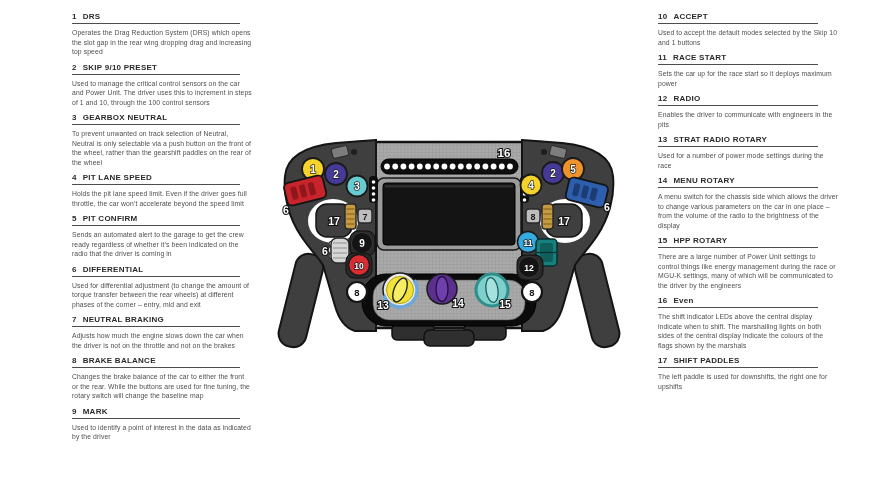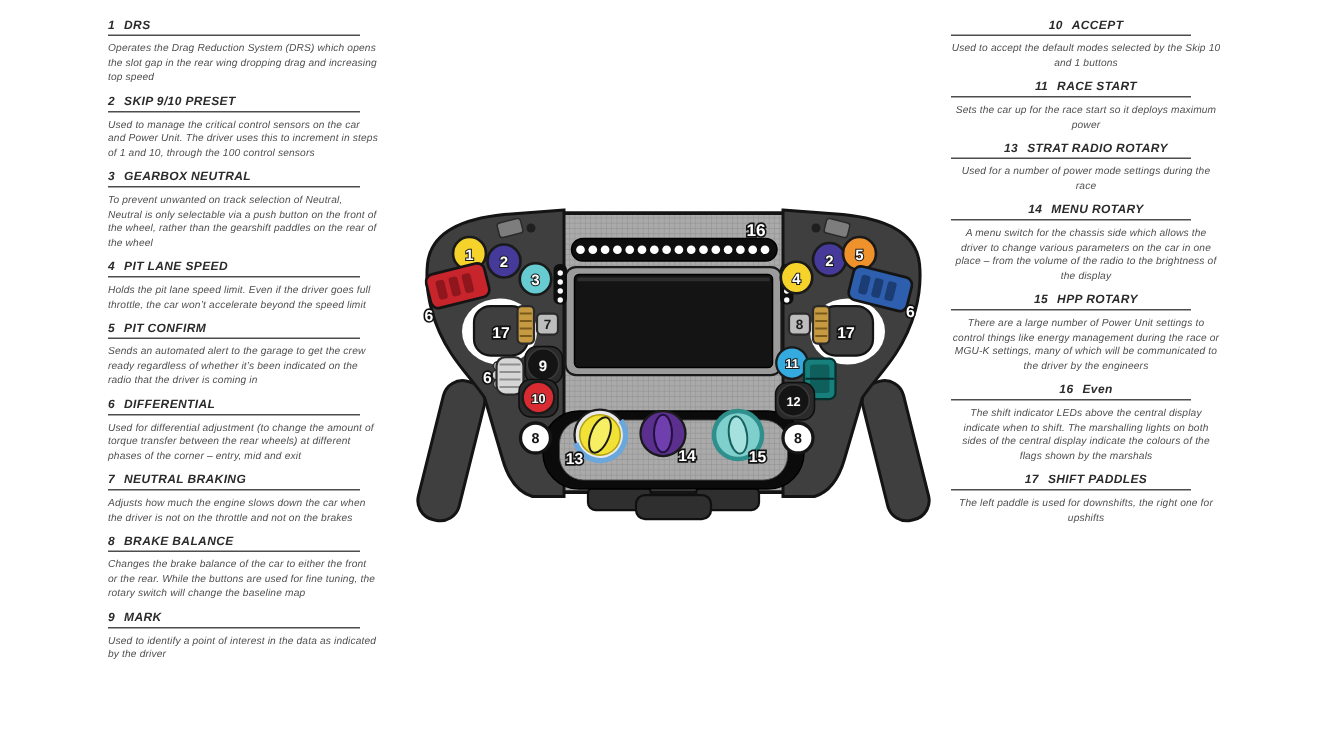--- a/index.html
+++ b/index.html
@@ -2,22 +2,22 @@
 <html><head>
 <meta charset="utf-8">
 <style>
   html,body { margin:0; padding:0; background:#fff; }
   .canvas {
     position:relative; width:892px; height:502px; background:#ffffff;
     font-family:"Liberation Sans", sans-serif; overflow:hidden;
   }
   .col { position:absolute; top:12px; }
   .col-left  { left:72px;  width:180px; }
-  .col-right { left:634px; width:180px;text-align:center; }
-  .legend-item { margin:0 0 6px 0;font-style:italic; }
+  .col-right { left:658px; width:180px; }
+  .legend-item { margin:0 0 6px 0; }
   .legend-title {
     margin:0 0 2px 0; font-size:8px; font-weight:bold; color:#2b2b2b;
     letter-spacing:.25px;
   }
   .legend-title .num { display:inline-block; margin-right:6px; }
   .rule { border:none; border-top:1px solid #4d4d4d; width:168px; margin:0 0 4px 0; }
   .col-right .rule { width:160px; }
   .legend-desc {
     margin:0; font-size:6.8px; line-height:9.5px; color:#4f4f4f; width:180px;
     letter-spacing:.1px;
@@ -101,20 +101,25 @@
   <div class="col col-right">
     <section class="legend-item">
       <h3 class="legend-title"><span class="num">10</span><span>ACCEPT</span></h3>
       <hr class="rule">
       <p class="legend-desc">Used to accept the default modes selected by the Skip 10 and 1 buttons</p>
     </section>
     <section class="legend-item">
       <h3 class="legend-title"><span class="num">11</span><span>RACE START</span></h3>
       <hr class="rule">
       <p class="legend-desc">Sets the car up for the race start so it deploys maximum power</p>
+    </section>
+    <section class="legend-item">
+      <h3 class="legend-title"><span class="num">12</span><span>RADIO</span></h3>
+      <hr class="rule">
+      <p class="legend-desc">Enables the driver to communicate with engineers in the pits</p>
     </section>
     <section class="legend-item">
       <h3 class="legend-title"><span class="num">13</span><span>STRAT RADIO ROTARY</span></h3>
       <hr class="rule">
       <p class="legend-desc">Used for a number of power mode settings during the race</p>
     </section>
     <section class="legend-item">
       <h3 class="legend-title"><span class="num">14</span><span>MENU ROTARY</span></h3>
       <hr class="rule">
       <p class="legend-desc">A menu switch for the chassis side which allows the driver to change various parameters on the car in one place – from the volume of the radio to the brightness of the display</p>

